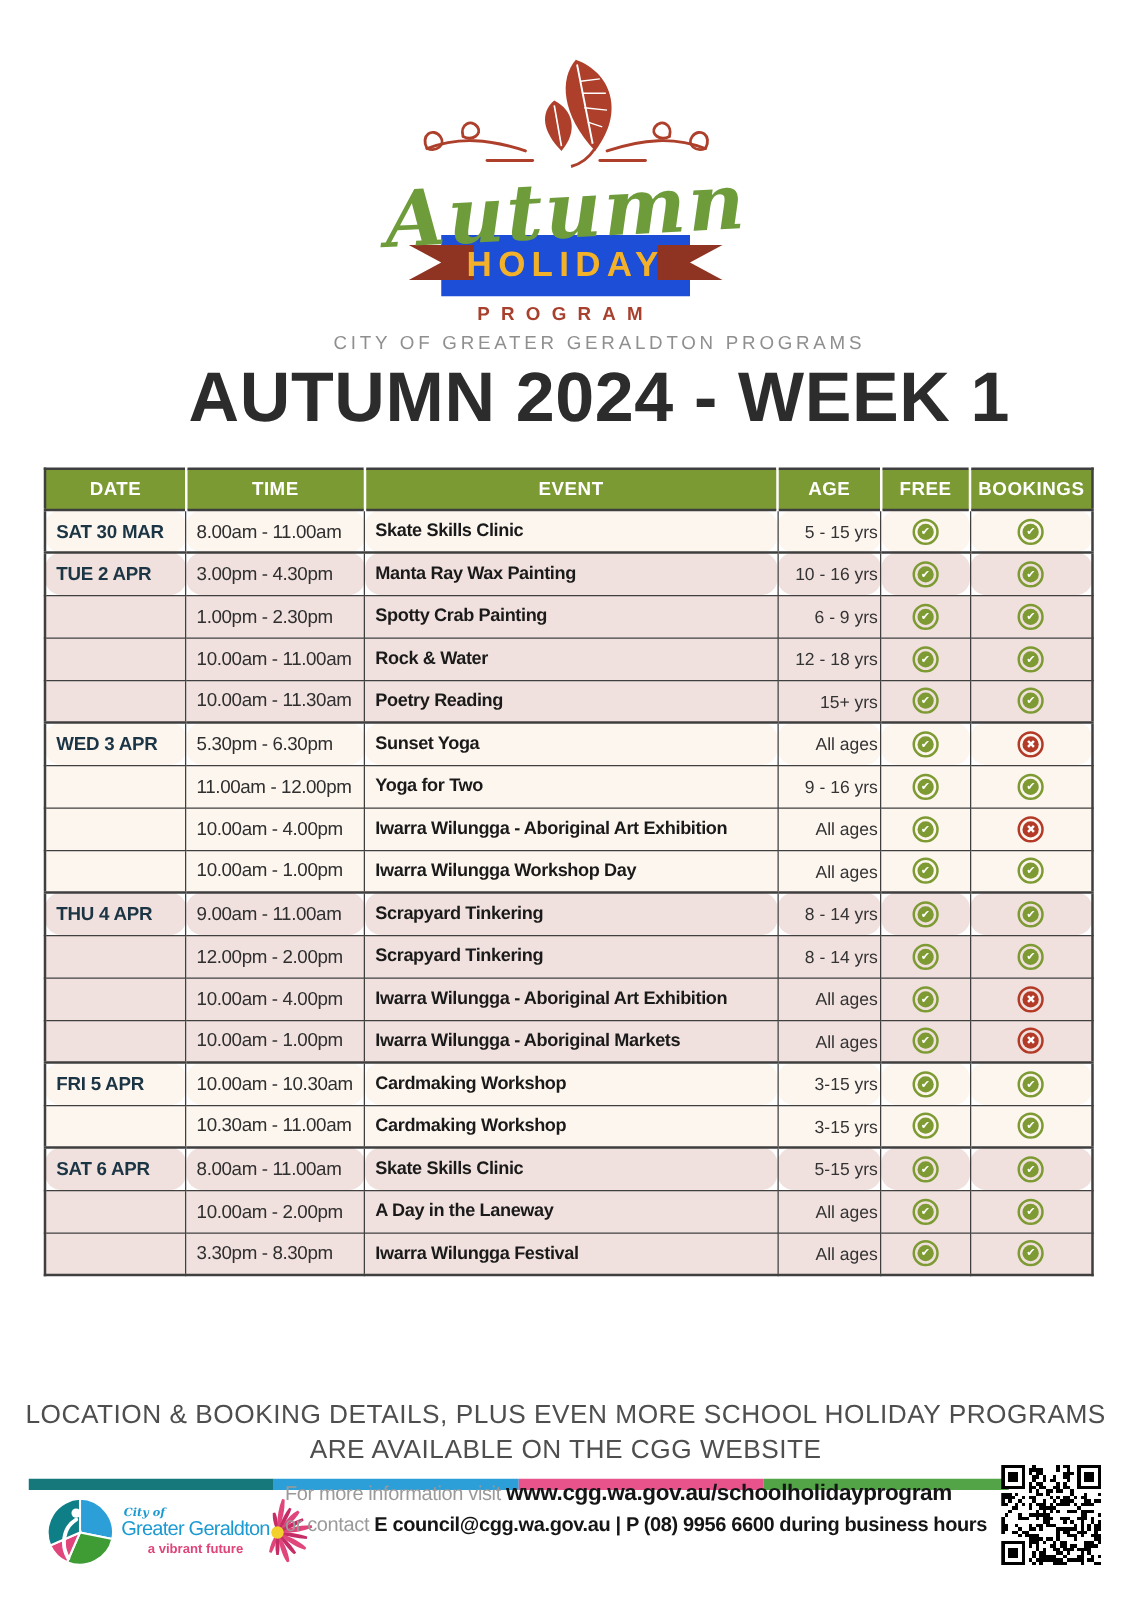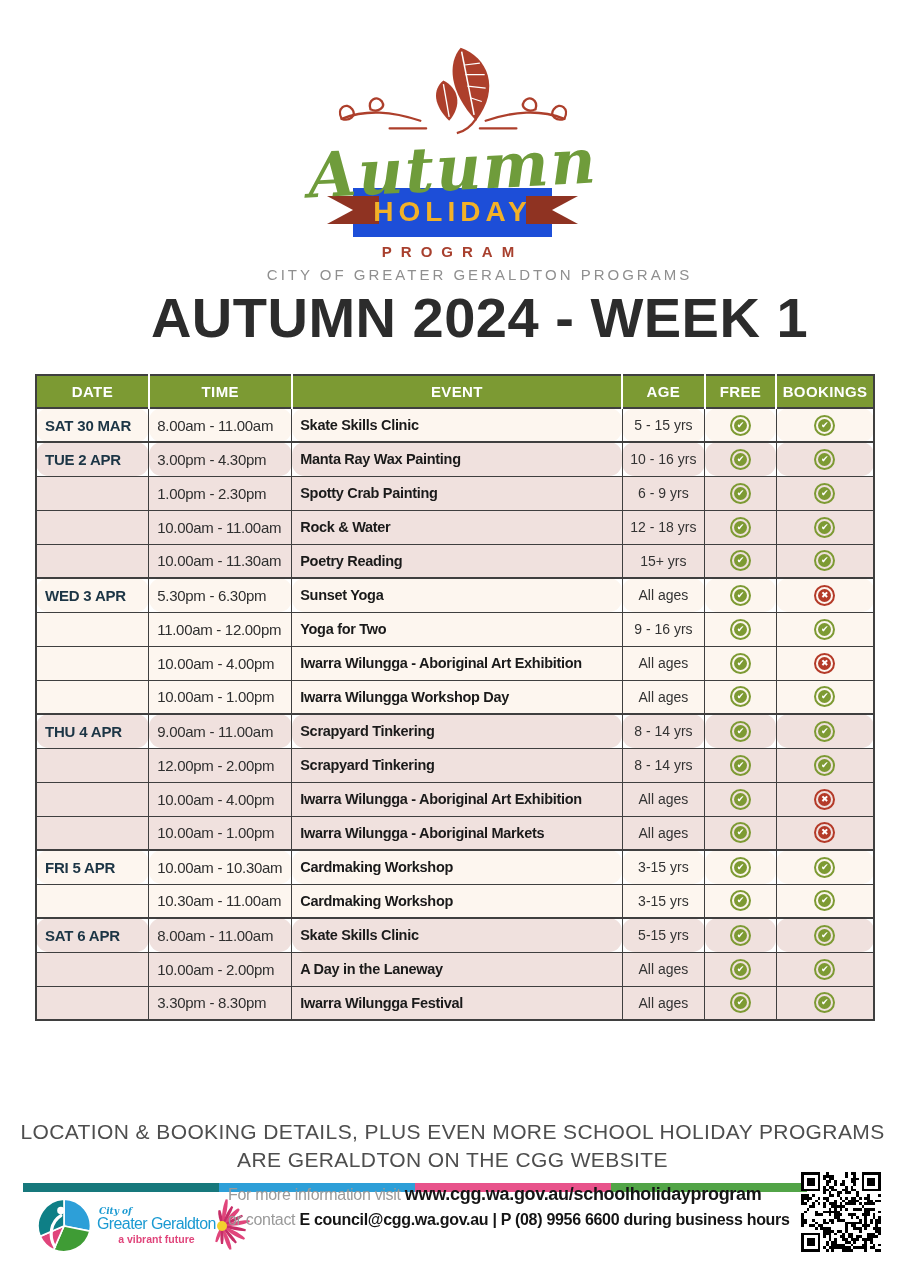--- a/index.html
+++ b/index.html
@@ -34,21 +34,21 @@
   col.c1{width:113px}col.c2{width:143px}col.c3{width:331px}col.c4{width:83px}col.c5{width:72px}col.c6{width:98px}
   th{background:var(--header-bg);color:#fff;font-size:15px;font-weight:bold;height:33px;
      letter-spacing:0.4px;border-left:2px solid #fff;border-bottom:1px solid var(--line);}
   th:first-child{border-left:none;}
   td{height:34px;padding:0 8px;border:1px solid var(--line);vertical-align:middle;}
   tr.light{background:var(--row-light);} tr.pink{background:var(--row-pink);padding-left:35px;}
   tr.group-start td{border-top-width:2px;border-radius:13px;}
   .c-date{font-weight:bold;color:var(--date-color);font-size:15px;white-space:nowrap;letter-spacing:-0.2px;}
   .c-time{font-size:15px;color:#2f2f2f;white-space:nowrap;letter-spacing:-0.3px;}
   .c-event{font-weight:bold;color:#1a1a1a;font-size:14.5px;white-space:nowrap;letter-spacing:-0.3px;}
-  .c-age{font-size:14px;color:#333;text-align:center;white-space:nowrap;padding:0 2px;}
+  .c-age{font-size:14px;color:#333;text-align:right;white-space:nowrap;padding:0 2px;}
   .c-badge{text-align:center;}
   .badge{display:inline-flex;align-items:center;justify-content:center;width:21px;height:21px;
     border-radius:50%;border:2px solid;vertical-align:middle;}
   .badge .disc{width:13px;height:13px;border-radius:50%;color:#fff;font-size:9px;
     display:flex;align-items:center;justify-content:center;line-height:1;}
   .badge.ok{border-color:var(--ok)} .badge.ok .disc{background:var(--ok)}
   .badge.no{border-color:var(--no)} .badge.no .disc{background:var(--no)}
 
   
   .notice{position:absolute;top:1118px;left:0;width:100%;text-align:center;
@@ -417,21 +417,21 @@
                 <span class="disc glyph">✔</span>
               </span>
       </td>
     </tr>
         </tbody>
     </table>
   </div>
 
   <div class="notice">
     <div>LOCATION &amp; BOOKING DETAILS, PLUS EVEN MORE SCHOOL HOLIDAY PROGRAMS</div>
-    <div>ARE GERALDTON ON THE CGG WEBSITE</div>
+    <div>ARE AVAILABLE ON THE CGG WEBSITE</div>
   </div>
 
   <div class="stripe">
       <div class="stripe-seg" style="background: rgb(23, 120, 124);"></div>
       <div class="stripe-seg" style="background: rgb(45, 159, 216);"></div>
       <div class="stripe-seg" style="background: rgb(232, 83, 139);"></div>
       <div class="stripe-seg" style="background: rgb(82, 164, 71);"></div>
     </div>
 
   <div class="footer-row">

